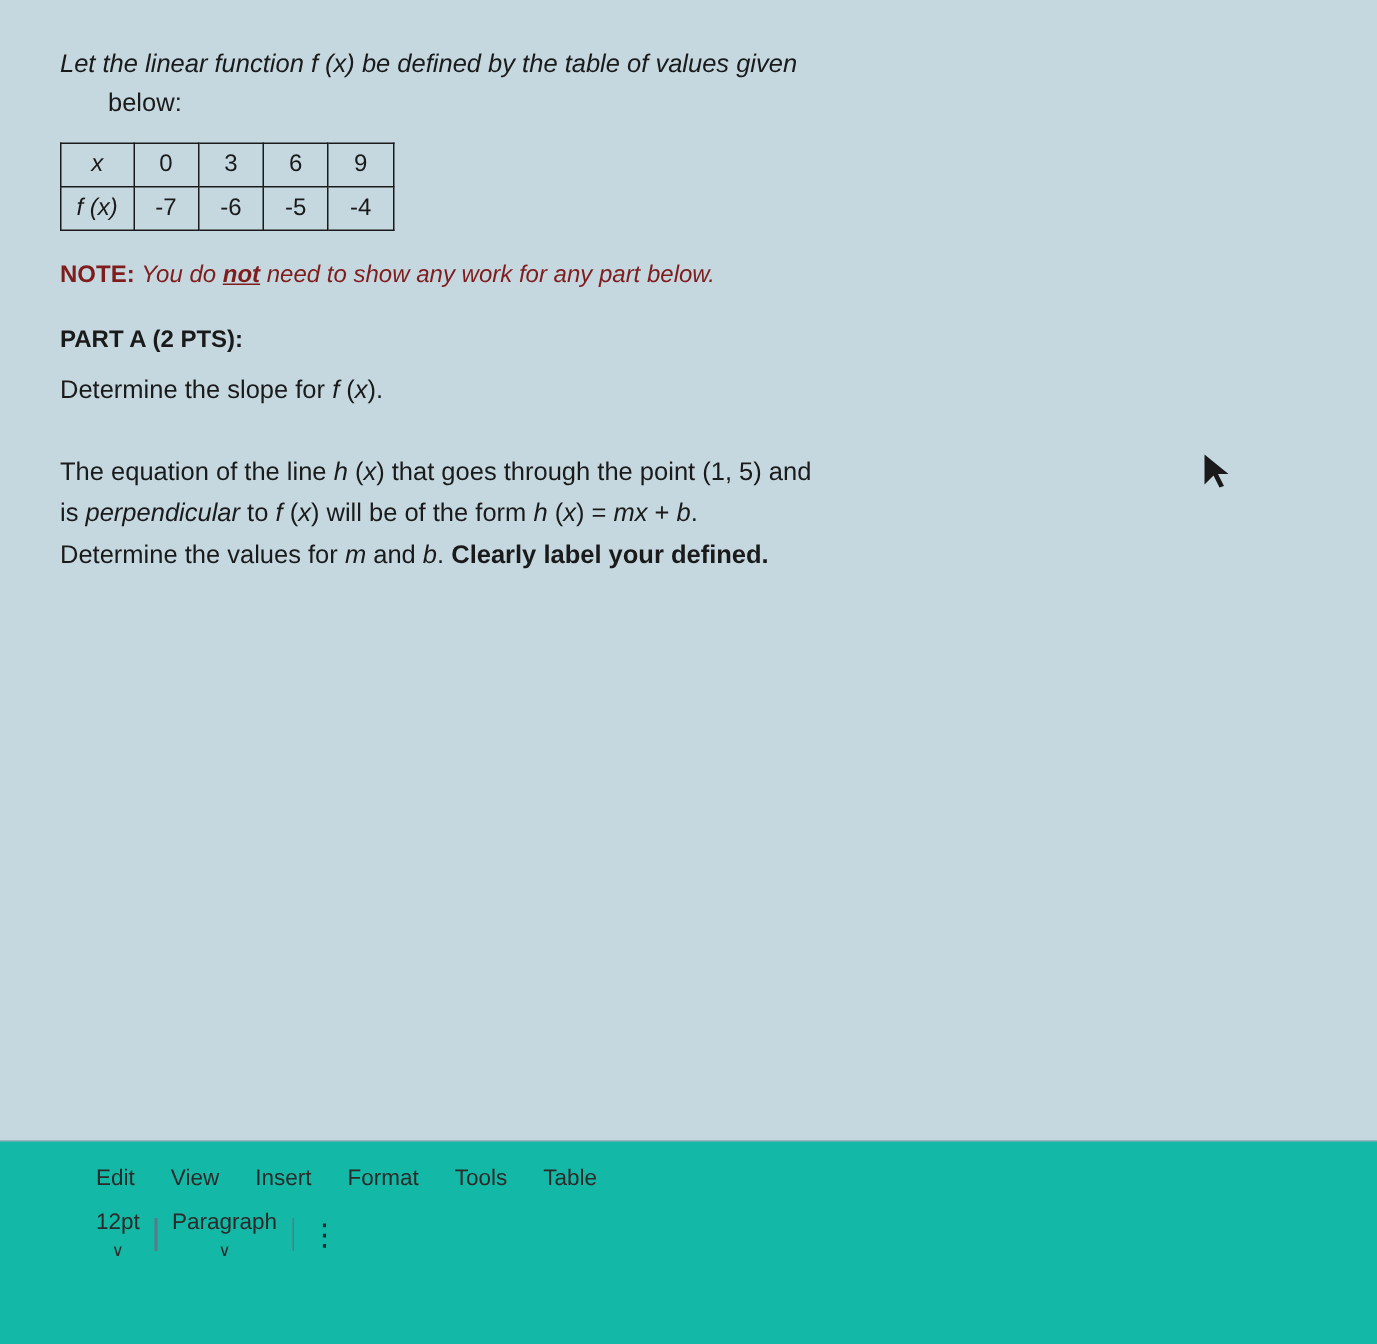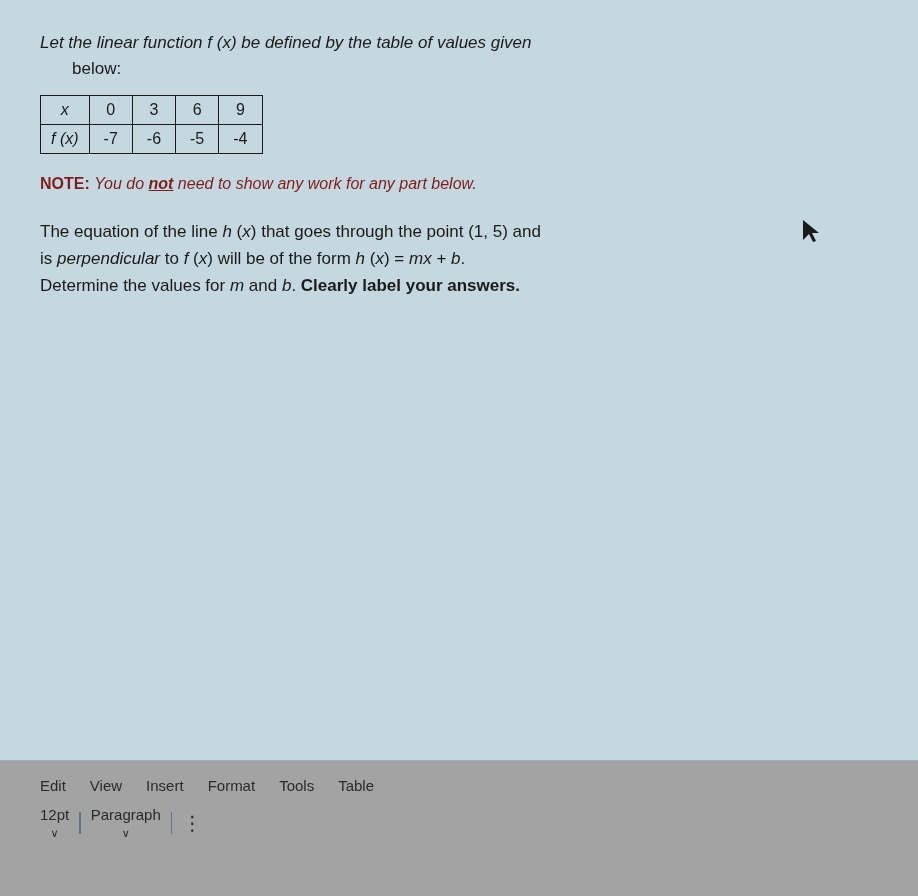--- a/index.html
+++ b/index.html
@@ -89,23 +89,23 @@
       color: #1a1a1a;
       margin-bottom: 28px;
       line-height: 1.6;
     }
 
     .part-b-container {
       position: relative;
     }
 
     .toolbar-area {
-      background-color: #a3a3a3;
+      background-color: #14b8a6;
       border-top: 1px solid #9ab0ba;
-      padding: 10px 40px 0 40px;
+      padding: 10px 40px 0 64px;
       position: absolute;
       bottom: 0;
       left: 0;
       right: 0;
       height: 136px;
     }
 
     .menu-bar {
       display: flex;
       gap: 24px;
@@ -183,30 +183,36 @@
       </tr>
     </tbody>
       </table>
   </div>
 
   <p class="note-text">
     <span class="note-label">NOTE:</span>
     <span class="note-body"> You do <span class="not-word">not</span> need to show any work for any part below.</span>
   </p>
 
+  <div class="part-a">
+    <p class="part-label">PART A (2 PTS):</p>
+    <p class="part-content">
+      Determine the slope for <em>f</em> (<em>x</em>).
+    </p>
+  </div>
 
   <div class="part-b-container">
 
     <svg style="position:absolute; right:55px; top:0px;" width="22" height="26" viewBox="0 0 22 26">
       <polygon points="2,2 2,22 8,16 12,24 15,23 11,15 18,15" fill="#1a1a1a"></polygon>
     </svg>
     <p class="part-content">
       The equation of the line <em>h</em> (<em>x</em>) that goes through the point (1, 5) and<br>
       is <em>perpendicular</em> to <em>f</em> (<em>x</em>) will be of the form <em>h</em> (<em>x</em>) = <em>mx</em> + <em>b</em>.<br>
-      Determine the values for <em>m</em> and <em>b</em>. <strong>Clearly label your answers.</strong>
+      Determine the values for <em>m</em> and <em>b</em>. <strong>Clearly label your defined.</strong>
     </p>
   </div>
 
 </div>
 
 <div class="toolbar-area">
 
   <div class="menu-bar">
     <span class="menu-item">Edit</span>
     <span class="menu-item">View</span>

